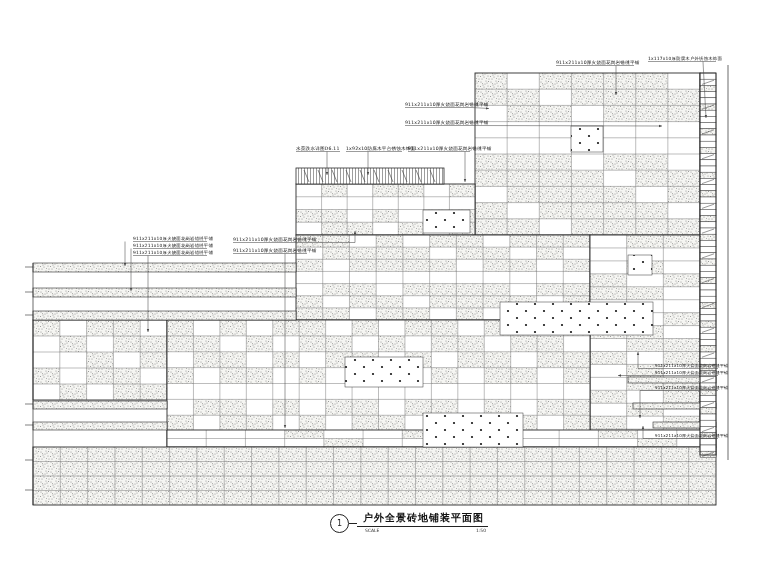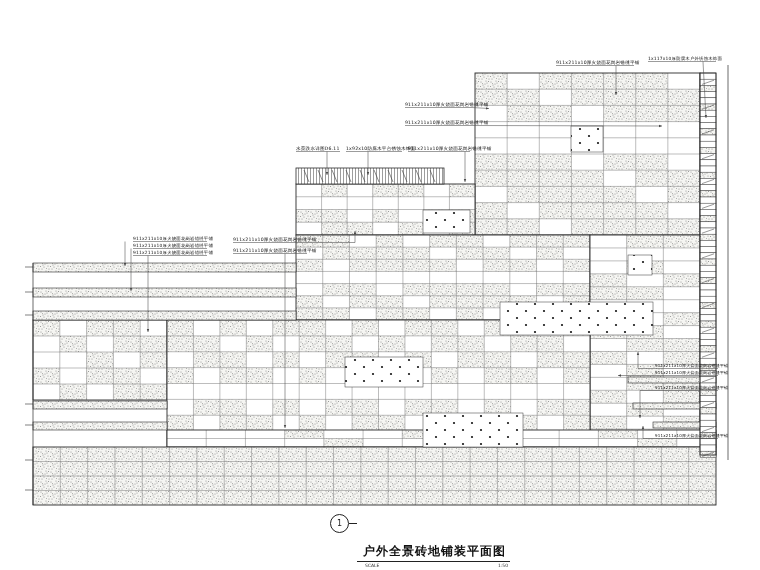--- a/index.html
+++ b/index.html
@@ -6,22 +6,22 @@
   body{width:760px;height:570px;overflow:hidden;position:relative;
        font-family:"DejaVu Sans","Liberation Sans",sans-serif;}
   #stage{position:absolute;left:0;top:0;width:760px;height:570px;}
   svg{position:absolute;left:0;top:0;}
   .titleblock{position:absolute;left:330px;top:511px;display:flex;align-items:flex-start;}
   .circ{width:17px;height:17px;border:0.8px solid #222;border-radius:50%;
         display:flex;align-items:center;justify-content:center;
         font-size:8px;color:#222;margin-top:3px;}
   .t-link{width:8px;height:1px;background:#222;margin-top:12px;}
   .t-wrap{display:flex;flex-direction:column;}
-  .t-title{font-size:12px;font-weight:bold;color:#111;letter-spacing:1px;
-           border-bottom:1.2px solid #222;padding:0 4px 1px 6px;min-width:96px;margin-top:32px;}
+  .t-title{font-size:10px;font-weight:bold;color:#111;letter-spacing:1px;
+           border-bottom:1.2px solid #222;padding:0 4px 1px 6px;min-width:96px;}
   .t-sub{display:flex;justify-content:space-between;font-size:4.5px;color:#333;
          padding:1px 2px 0 8px;}
 </style>
 </head>
 <body>
 
 <div id="stage">
   <svg id="plan-svg" width="760" height="570" viewBox="0 0 760 570">
       <defs>
         <pattern id="pat-stipple" width="10" height="10" patternUnits="userSpaceOnUse">

